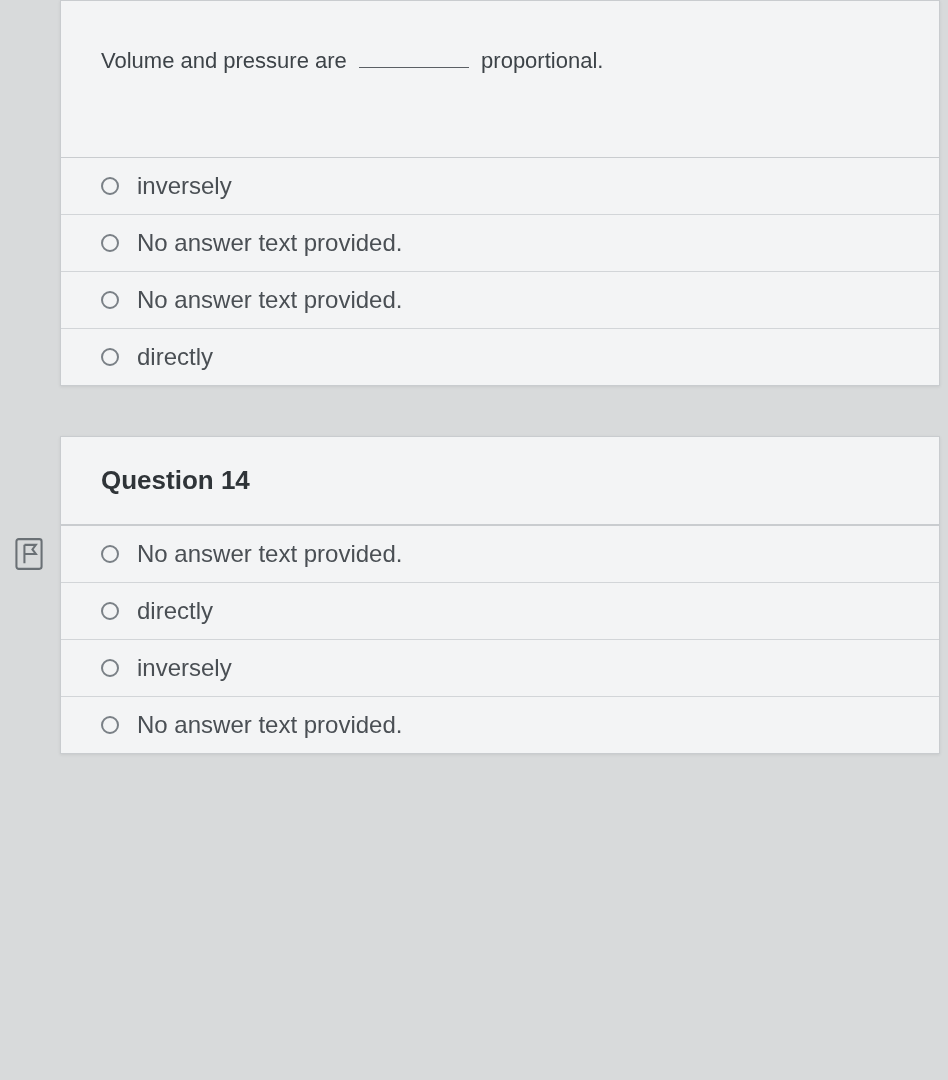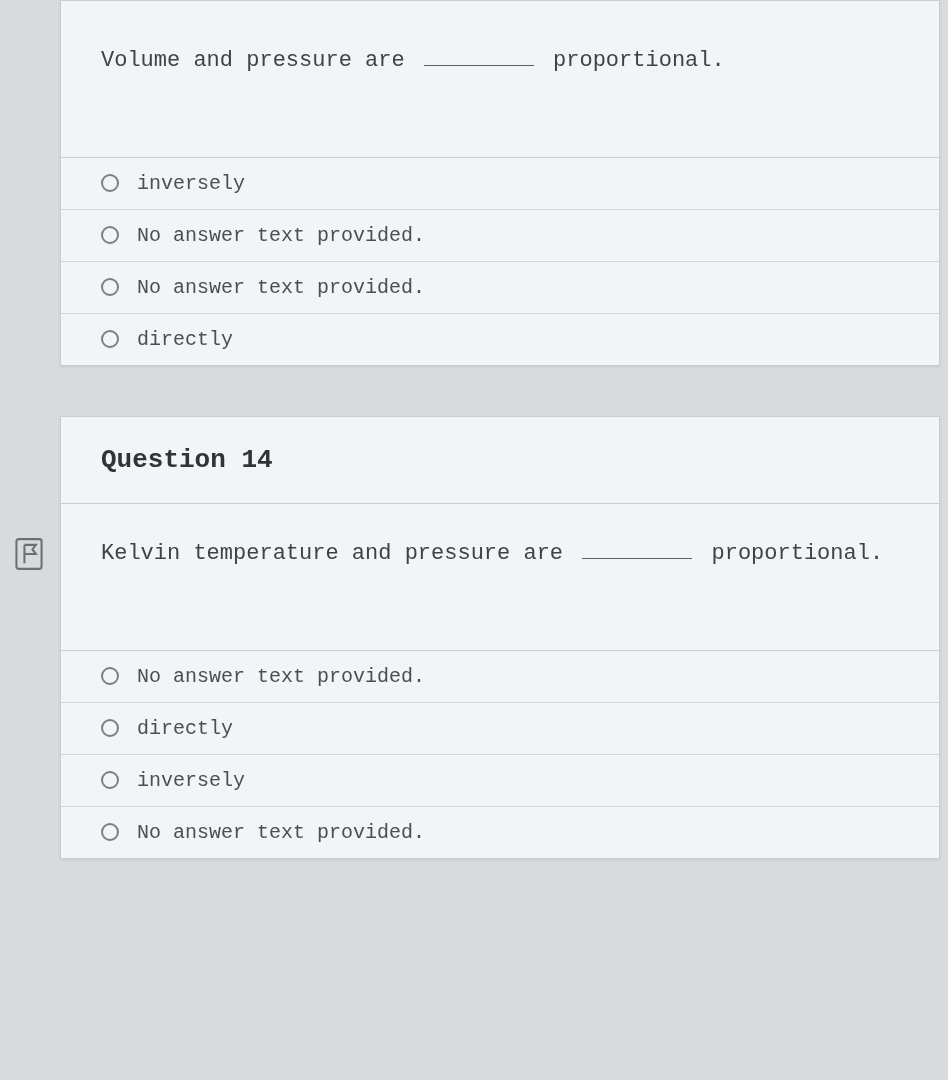--- a/index.html
+++ b/index.html
@@ -19,21 +19,20 @@
   .page {
     padding-left: 60px;
     padding-top: 0;
   }
   .question-card {
     background: #f3f4f5;
     border: 1px solid #c9cccf;
     margin-bottom: 50px;
     box-shadow: 0 1px 3px rgba(0,0,0,0.08);
     width: 880px;
-    font-family: Liberation Mono, monospace;
   }
   .question-prompt {
     padding: 35px 40px 80px 40px;
     font-size: 22px;
     color: #3d4348;
     line-height: 1.4;
   }
   .blank {
     display: inline-block;
     border-bottom: 1px solid #5a5f64;
@@ -42,21 +41,21 @@
     margin: 0 6px;
   }
   .options {
     border-top: 1px solid #c9cccf;
   }
   .option-row {
     display: flex;
     align-items: center;
     padding: 14px 40px;
     border-bottom: 1px solid #d2d5d8;
-    font-size: 20px;
+    font-size: 24px;
     color: #4a4f54;
     cursor: pointer;
   }
   .option-row:last-child {
     border-bottom: none;
   }
   .radio {
     width: 18px;
     height: 18px;
     border: 2px solid #7a8086;
@@ -123,25 +122,20 @@
       </div>
       <div class="option-row">
         <span class="radio"></span>
         <span>directly</span>
       </div>
     </div>
   </div>
 
   <div class="question-card">
     <div class="question-header">Question 14</div>
-    <div class="question-prompt">
-      <span>Kelvin temperature  and pressure are</span>
-      <span class="blank"></span>
-      <span>proportional.</span>
-    </div>
     <div class="options">
       <div class="option-row">
         <span class="radio"></span>
         <span>No answer text provided.</span>
       </div>
       <div class="option-row">
         <span class="radio"></span>
         <span>directly</span>
       </div>
       <div class="option-row">

